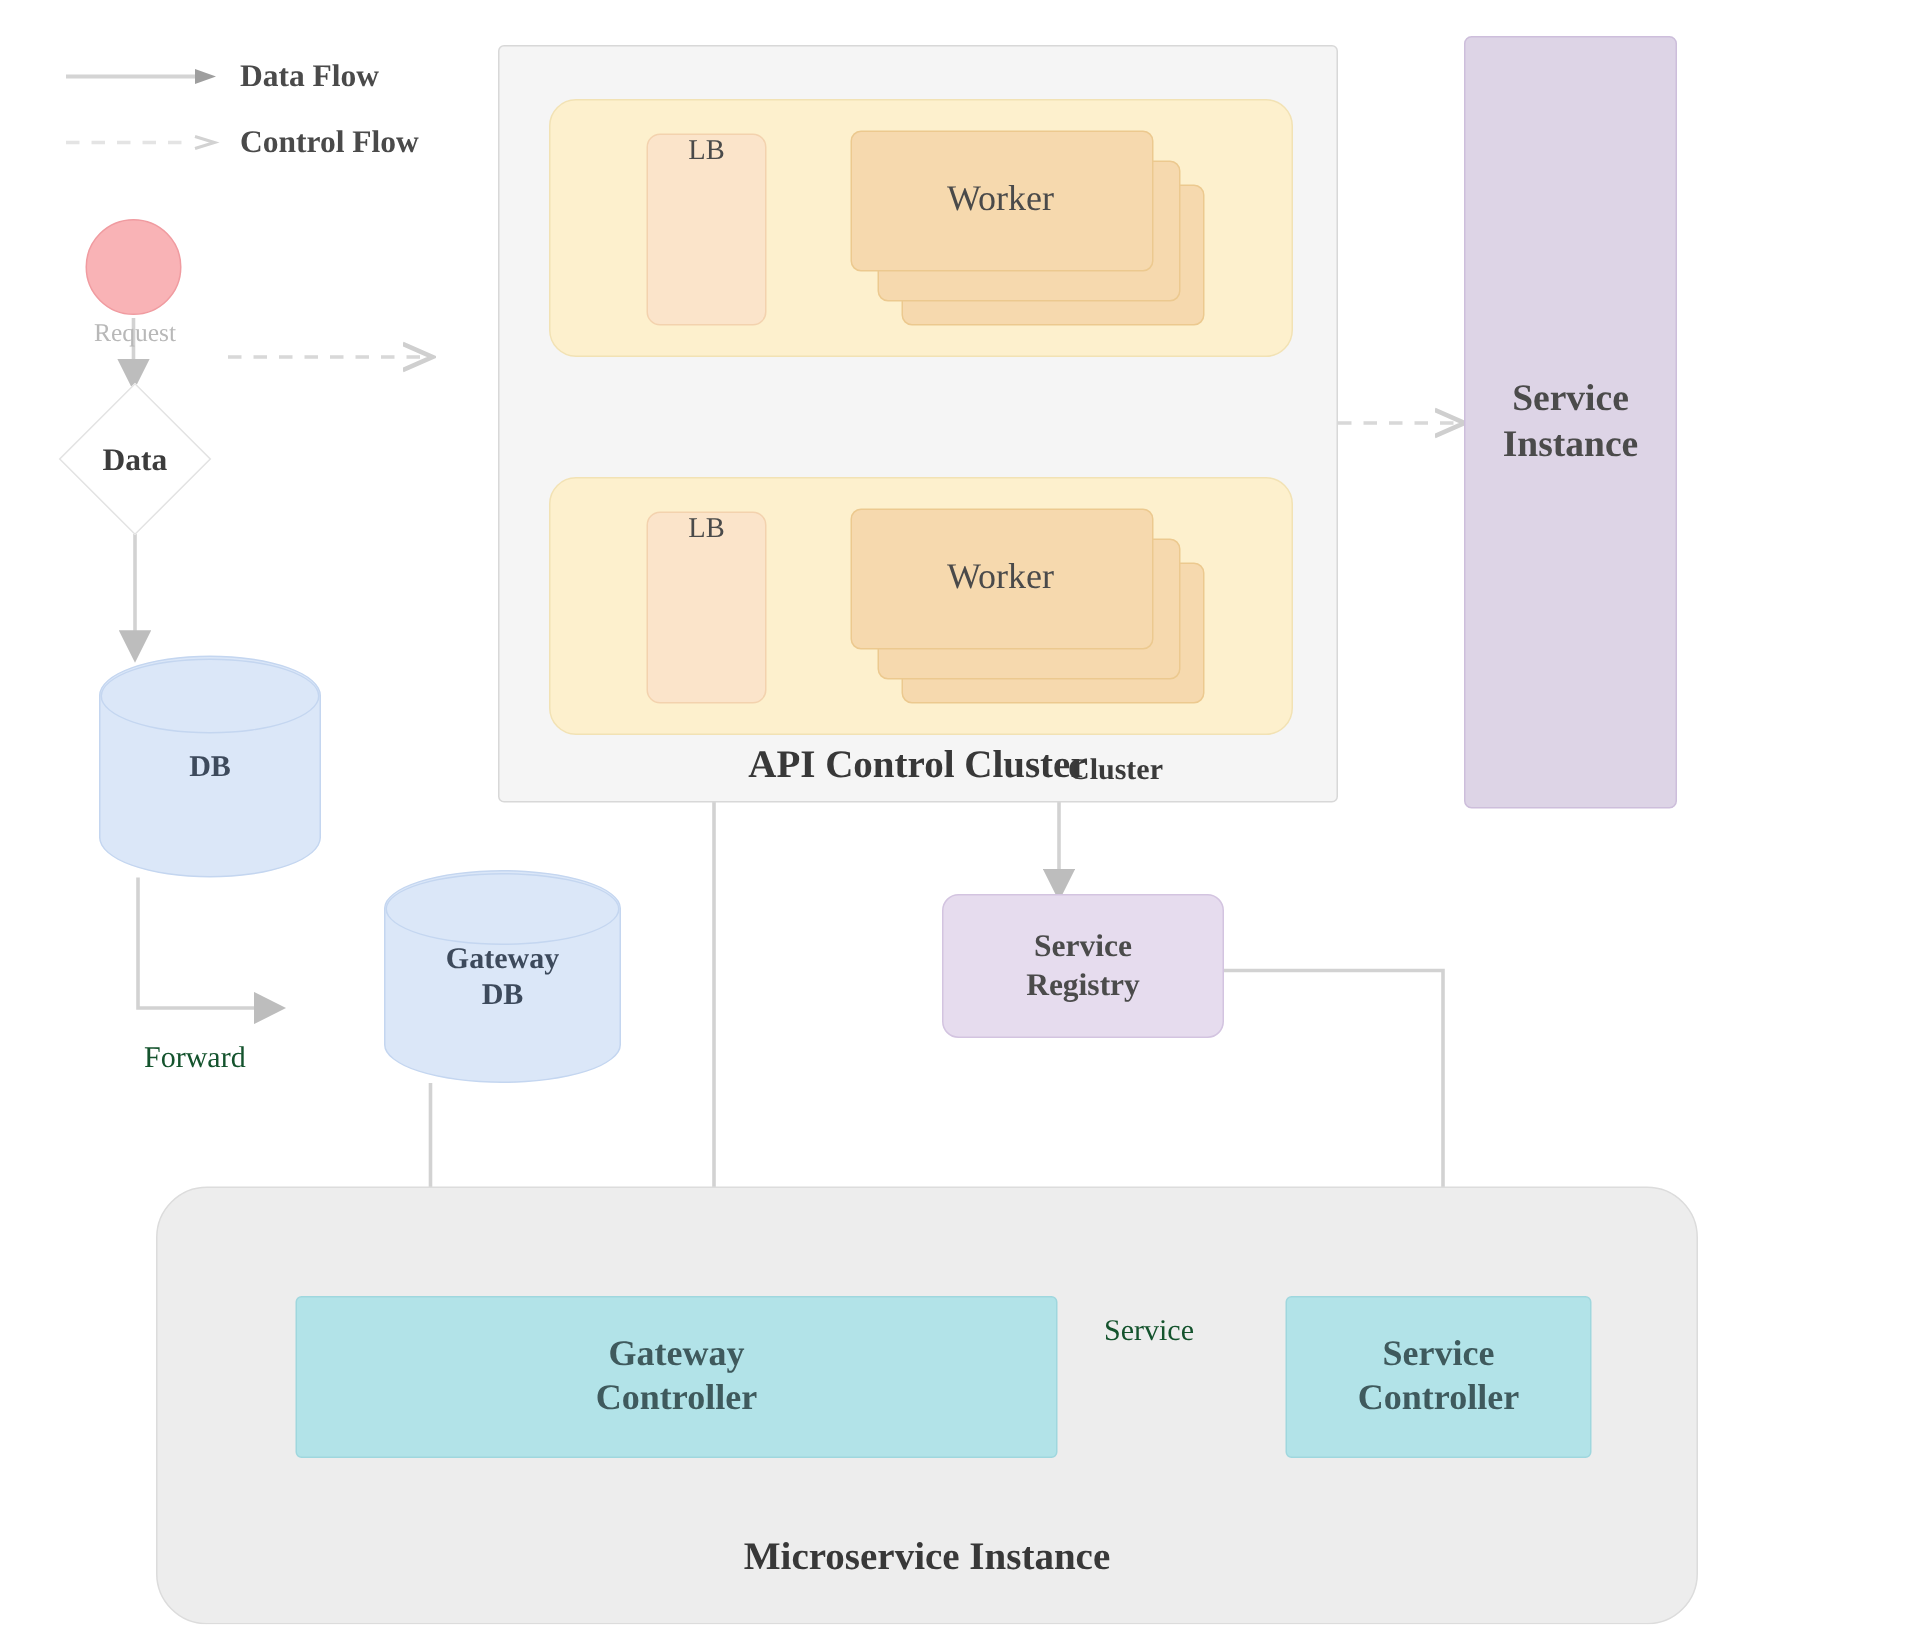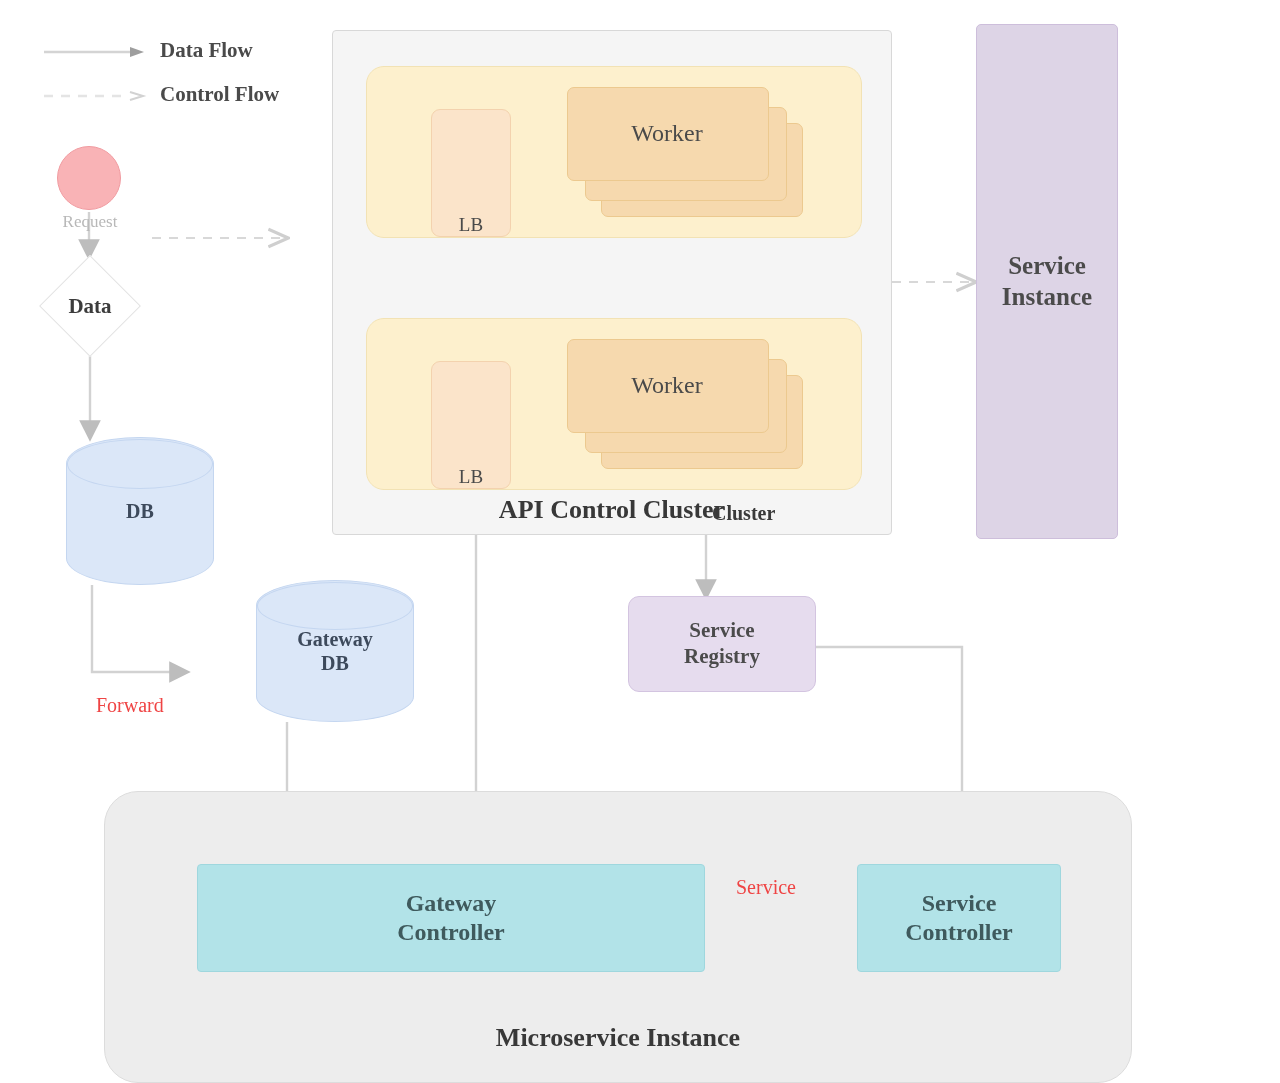--- a/index.html
+++ b/index.html
@@ -81,23 +81,22 @@
   .gw-panel.two { top: 318px; }
 
   .gw-lb {
     position: absolute;
     left: 64px; top: 22px;
     width: 78px; height: 126px;
     background: #fbe4ca;
     border: 1.5px solid #f3d2ae;
     border-radius: 9px;
     display: flex;
-    align-items: flex-end;
-    justify-content: center;
-    margin-top: 20px;
+    align-items: flex-start;
+    justify-content: center;
   }
   .gw-lb span {
     font-size: 19px;
     color: #4a4a4a;
   }
 
   .gw-stack {
     position: absolute;
     left: 200px; top: 20px;
     width: 238px; height: 132px;
@@ -277,21 +276,21 @@
   .legend-text {
     font-size: 21px;
     font-weight: bold;
     color: #4a4a4a;
   }
 
   
   .edge-label {
     position: absolute;
     font-size: 20px;
-    color: #ef4444;
+    color: #14532d;
     white-space: nowrap;
   }
 
   
   #stage > * { filter: blur(0px); }
 </style>
 </head>
 <body>
 
 <div id="stage">

